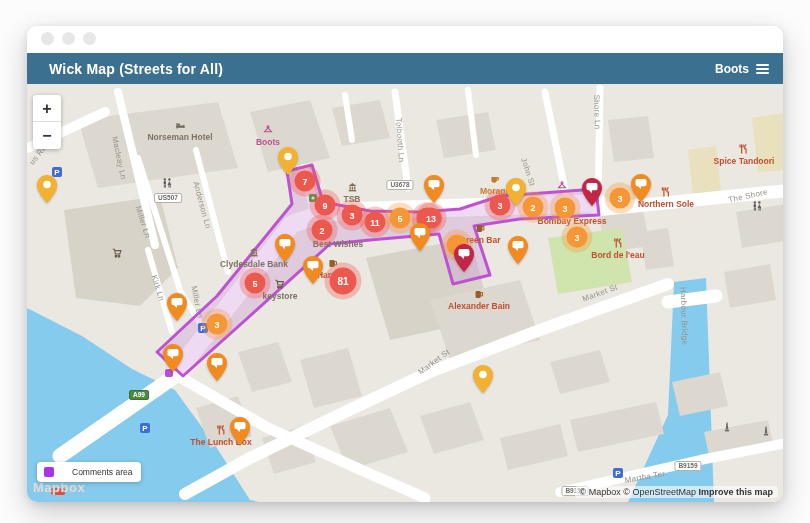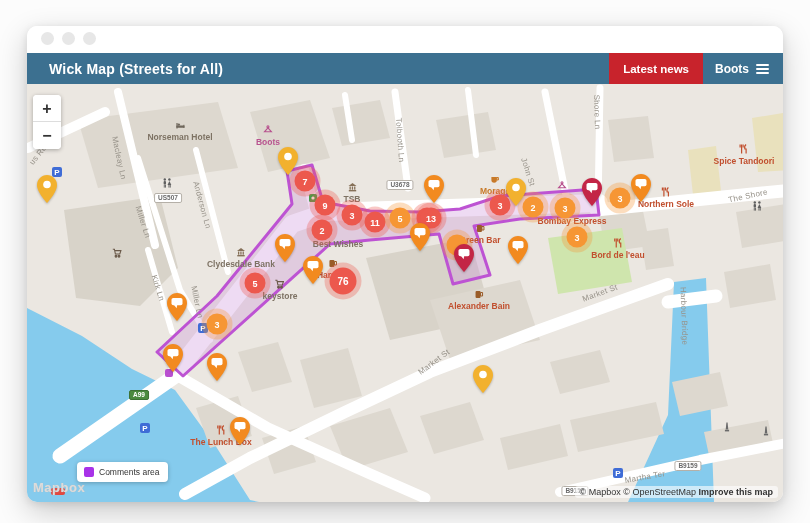--- a/index.html
+++ b/index.html
@@ -39,21 +39,21 @@
   .cluster.red{background:#ec584d;box-shadow:0 0 0 5px rgba(236,88,77,.32);}
   .cluster.orange{background:#f69634;box-shadow:0 0 0 5px rgba(246,150,52,.32);}
   .cluster.big{width:27px;height:27px;font-size:10px;}
   .pin{position:absolute;line-height:0;cursor:pointer;filter:drop-shadow(0 1px 1px rgba(0,0,0,.25));}
   .zoomctl{position:absolute;left:6px;top:11px;width:28px;background:#fff;border-radius:4px;
            box-shadow:0 1px 4px rgba(0,0,0,.3);overflow:hidden;}
   .zoomctl button{display:block;width:28px;height:27px;border:0;background:#fff;font-size:16px;font-weight:bold;
                   color:#333;cursor:pointer;padding:0;line-height:27px;}
   .zoomctl button:first-child{border-bottom:1px solid #ddd;}
   .legend{position:absolute;left:10px;top:378px;background:#fff;border-radius:4px;padding:5px 9px 5px 7px;
-          box-shadow:0 1px 4px rgba(0,0,0,.25);display:flex;align-items:flex-start;gap:5px;z-index:30;margin-left:40px;}
+          box-shadow:0 1px 4px rgba(0,0,0,.25);display:flex;align-items:flex-start;gap:18px;z-index:30;}
   .legend .swatch{width:10px;height:10px;border-radius:2px;}
   .legend .txt{font-size:8.5px;color:#333;}
   .watermark{position:absolute;left:6px;top:396px;font-size:13px;font-weight:bold;color:#dcdcdc;
              text-shadow:0 0 1px #bdbdbd;z-index:20;letter-spacing:.5px;}
   .redtag{position:absolute;left:24px;top:404px;width:14px;height:7px;border-radius:2px;background:#e2493f;z-index:19;}
   .attribution{position:absolute;right:5px;bottom:4px;background:rgba(255,255,255,.6);border-radius:3px;
                padding:1px 5px;font-size:9px;color:#333;z-index:30;white-space:nowrap;}
   .attribution .bold{font-weight:bold;}
   .attribution span{cursor:pointer;}
   .polyvertex{position:absolute;width:8px;height:8px;background:#b94fd0;border-radius:2px;
@@ -67,23 +67,20 @@
 
     <div class="titlebar">
       <span class="dot" style="left:14px"></span>
       <span class="dot" style="left:35px"></span>
       <span class="dot" style="left:56px"></span>
     </div>
 
     <div class="appbar">
       <span class="title">Wick Map (Streets for All)</span>
       <span class="spacer"></span>
-      <div class="btn-news">
-        <span>Latest news</span>
-      </div>
       <div class="btn-menu">
         <span>Boots</span>
         <span class="hamburger">
             <span></span>
             <span></span>
             <span></span>
           </span>
       </div>
     </div>
 
@@ -256,21 +253,21 @@
           <div class="poi poi-dark" style="left: 325px; top: 98px;"><span class="ic"><svg width="10" height="10" viewBox="0 0 10 10">
                 <g fill="#857058">
                   <path d="M1,4 L5,1 L9,4 Z"></path>
                   <rect x="2" y="4.5" width="1.3" height="3.2"></rect>
                   <rect x="4.3" y="4.5" width="1.3" height="3.2"></rect>
                   <rect x="6.6" y="4.5" width="1.3" height="3.2"></rect>
                   <rect x="1.3" y="8" width="7.4" height="1.4"></rect>
                 </g>
               </svg></span><span class="lbl">TSB</span></div>
           <div class="poi poi-dark" style="left: 311px; top: 143px;"><span class="ic"></span><span class="lbl">Best Wishes</span></div>
-          <div class="poi poi-dark" style="left: 214px; top: 163px;"><span class="ic"><svg width="10" height="10" viewBox="0 0 10 10">
+          <div class="poi poi-dark" style="left: 227px; top: 163px;"><span class="ic"><svg width="10" height="10" viewBox="0 0 10 10">
                 <g fill="#857058">
                   <path d="M1,4 L5,1 L9,4 Z"></path>
                   <rect x="2" y="4.5" width="1.3" height="3.2"></rect>
                   <rect x="4.3" y="4.5" width="1.3" height="3.2"></rect>
                   <rect x="6.6" y="4.5" width="1.3" height="3.2"></rect>
                   <rect x="1.3" y="8" width="7.4" height="1.4"></rect>
                 </g>
               </svg></span><span class="lbl">Clydesdale Bank</span></div>
           <div class="poi poi-dark" style="left: 253px; top: 195px;"><span class="ic"><svg width="10" height="10" viewBox="0 0 10 10">
                 <g fill="none" stroke="#6b5a4a" stroke-width="1.1">
@@ -342,21 +339,21 @@
           <div class="cluster orange" style="left: 373px; top: 134px;">5</div>
           <div class="cluster red" style="left: 400px; top: 134px;">9</div>
           <div class="cluster red" style="left: 404px; top: 134px;">13</div>
           <div class="cluster red" style="left: 473px; top: 121px;">3</div>
           <div class="cluster orange" style="left: 506px; top: 123px;">2</div>
           <div class="cluster orange" style="left: 538px; top: 124px;">3</div>
           <div class="cluster orange" style="left: 593px; top: 114px;">3</div>
           <div class="cluster orange" style="left: 550px; top: 153px;">3</div>
           <div class="cluster orange" style="left: 430px; top: 161px;"></div>
           <div class="cluster red" style="left: 228px; top: 199px;">5</div>
-          <div class="cluster red big" style="left: 316px; top: 197px;">76</div>
+          <div class="cluster red big" style="left: 316px; top: 197px;">81</div>
           <div class="cluster orange" style="left: 190px; top: 240px;">3</div>
           <div class="pin" style="left: 9px; top: 90px;"><svg width="22" height="30" viewBox="0 0 22 30">
               <path d="M11,1 C5.5,1 1,5.5 1,11 c0,7.5 10,18 10,18 s10,-10.5 10,-18 C21,5.5 16.5,1 11,1 Z" fill="#f2b12e"></path>
               <circle cx="11" cy="10.5" r="3.8" fill="#fff"></circle>
             </svg></div>
           <div class="pin" style="left: 250px; top: 62px;"><svg width="22" height="30" viewBox="0 0 22 30">
               <path d="M11,1 C5.5,1 1,5.5 1,11 c0,7.5 10,18 10,18 s10,-10.5 10,-18 C21,5.5 16.5,1 11,1 Z" fill="#f2b12e"></path>
               <circle cx="11" cy="10.5" r="3.8" fill="#fff"></circle>
             </svg></div>
           <div class="pin" style="left: 478px; top: 93px;"><svg width="22" height="30" viewBox="0 0 22 30">

